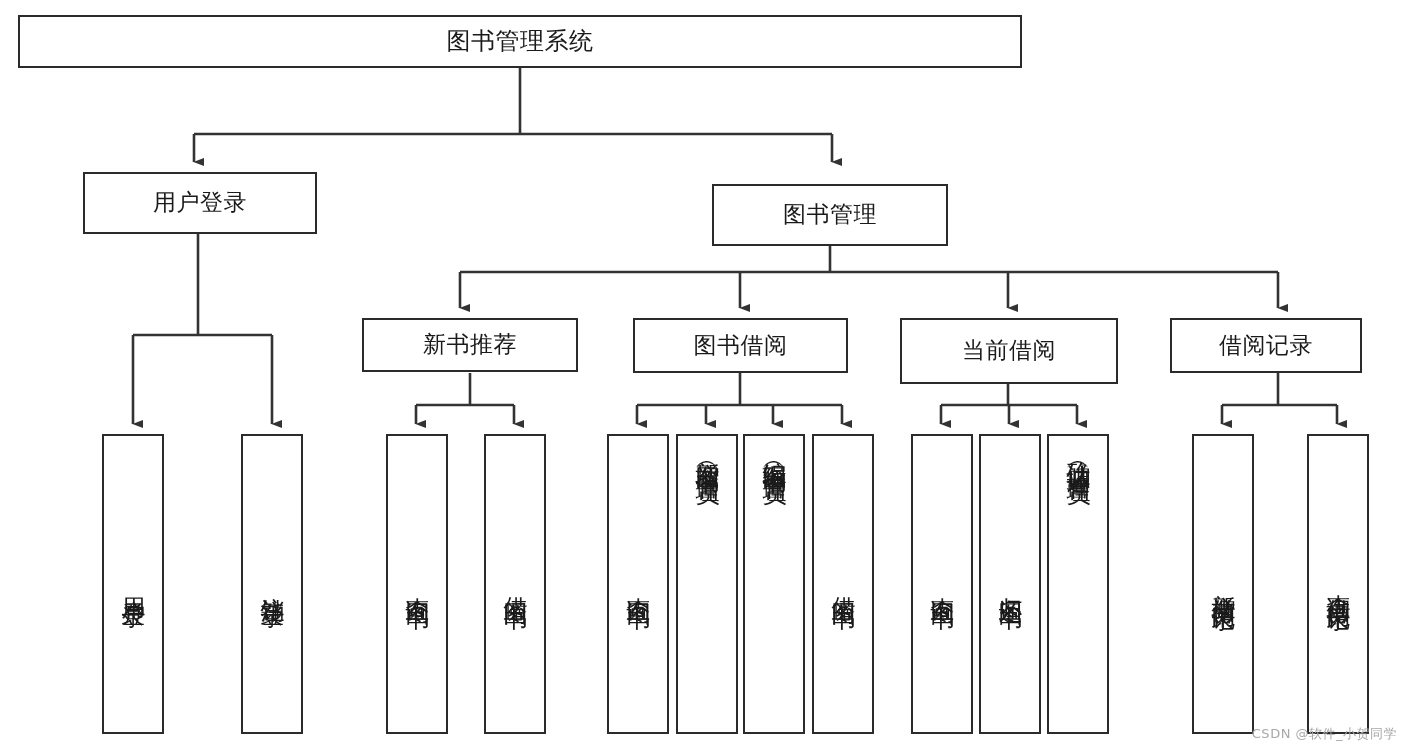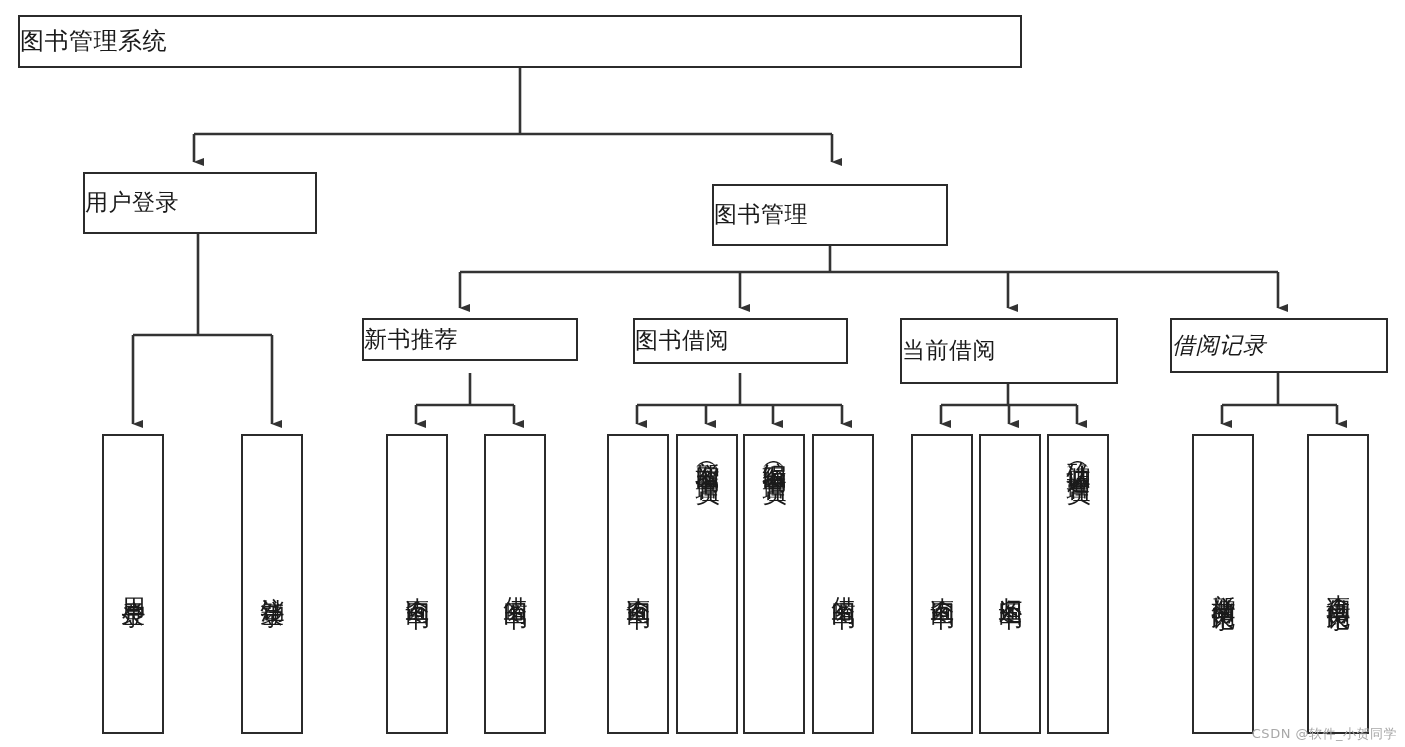--- a/index.html
+++ b/index.html
@@ -26,21 +26,21 @@
     height: 747px;
     pointer-events: none;
   }
   .node {
     position: absolute;
     box-sizing: border-box;
     background: #ffffff;
     border: 2.5px solid #2b2b2b;
     display: flex;
     align-items: center;
-    justify-content: flex-start;
+    justify-content: center;
     color: #111111;
   }
   .node .label {
     display: block;
     text-align: center;
     line-height: 1.18;
     color: #1a1a1a;
   }
   
   .node.horiz .label {
@@ -142,33 +142,33 @@
   </div>
 
   <div class="node horiz" style="left:83px; top:172px; width:234px; height:62px;">
     <span class="label">用户登录</span>
   </div>
 
   <div class="node horiz" style="left:712px; top:184px; width:236px; height:62px;">
     <span class="label">图书管理</span>
   </div>
 
-  <div class="node horiz" style="left:362px; top:318px; width:216px; height:43px;">
+  <div class="node horiz" style="left:362px; top:318px; width:216px; height:54px;">
     <span class="label">新书推荐</span>
   </div>
 
-  <div class="node horiz" style="left:633px; top:318px; width:215px; height:46px;">
+  <div class="node horiz" style="left:633px; top:318px; width:215px; height:55px;">
     <span class="label">图书借阅</span>
   </div>
 
   <div class="node horiz" style="left:900px; top:318px; width:218px; height:66px;">
     <span class="label">当前借阅</span>
   </div>
 
-  <div class="node horiz" style="left:1170px; top:318px; width:218px; height:55px;font-style:italic;">
+  <div class="node horiz" style="left:1170px; top:318px; width:192px; height:55px;">
     <span class="label">借阅记录</span>
   </div>
 
   <div class="node vert mid" style="left:102px; top:434px; width:62px; height:300px;">
     <span class="label">用户登录</span>
   </div>
 
   <div class="node vert mid" style="left:241px; top:434px; width:62px; height:300px;">
     <span class="label">注销登录</span>
   </div>

